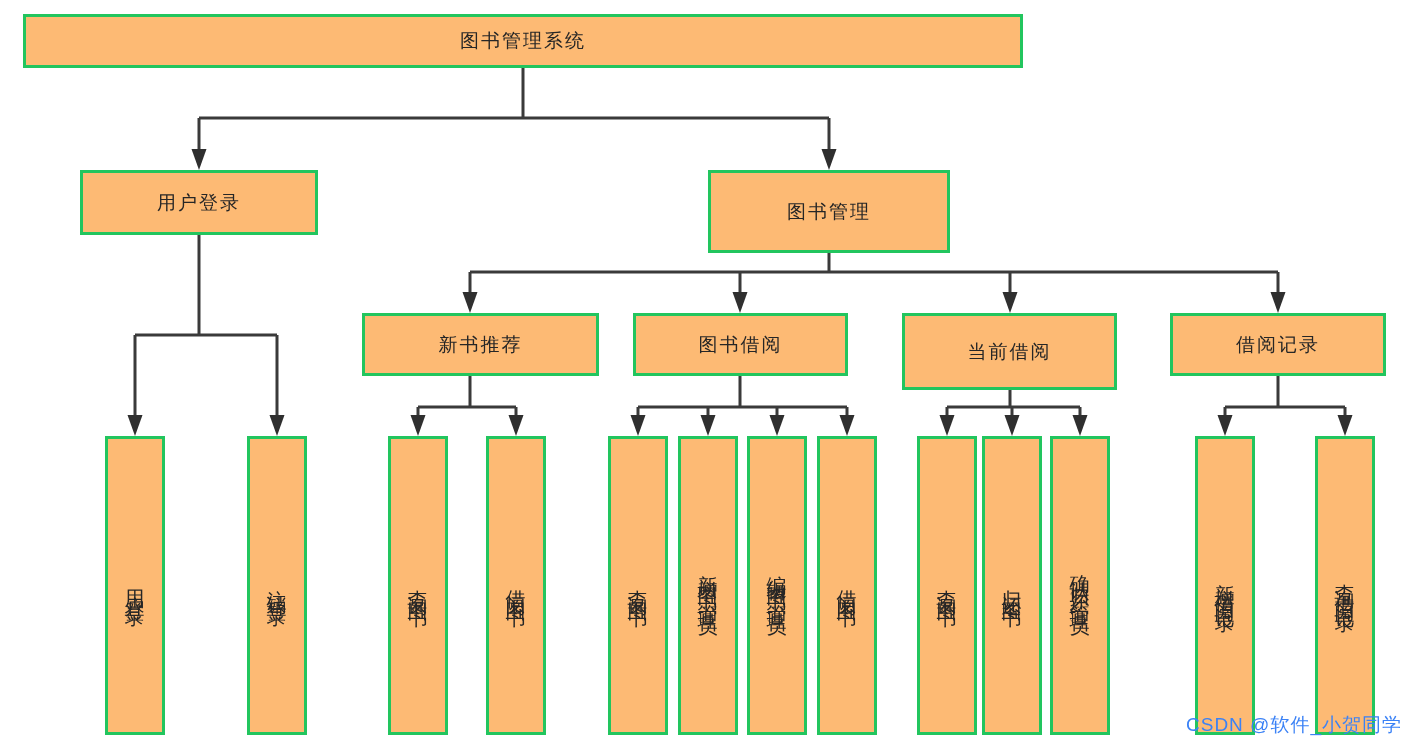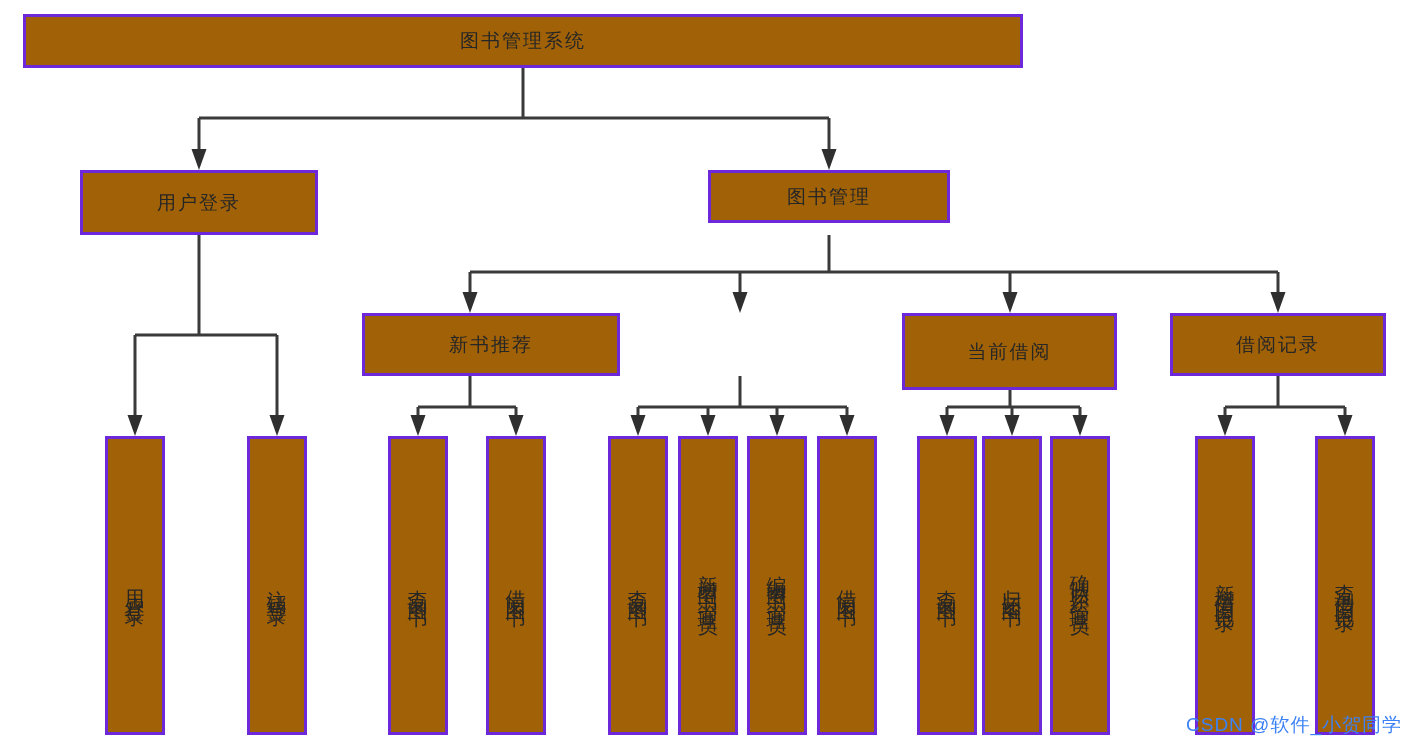--- a/index.html
+++ b/index.html
@@ -2,36 +2,36 @@
 <html><head>
 <meta charset="utf-8">
 <style>
   html,body{margin:0;padding:0;background:#ffffff;}
   #stage{
     position:relative;width:1405px;height:747px;background:#ffffff;
     font-family:"Liberation Sans",sans-serif;color:#262626;overflow:hidden;
   }
   #wires{position:absolute;left:0;top:0;width:1405px;height:747px;}
   .box{
-    position:absolute;box-sizing:border-box;border:3px solid #6d28d9;background:#a16207;
+    position:absolute;box-sizing:border-box;border:3px solid #22c55e;background:#fdba74;
     display:flex;align-items:center;justify-content:center;
     font-size:19px;letter-spacing:2px;color:#262626;white-space:nowrap;
   }
   .leaf{
     writing-mode:vertical-rl;text-orientation:upright;
     font-size:20px;letter-spacing:6px;line-height:1;
     white-space:normal;
   }
   
   .b-root{left:23px;top:14px;width:1000px;height:54px;}
   
   .b-login{left:80px;top:170px;width:238px;height:65px;}
-  .b-manage{left:708px;top:170px;width:242px;height:53px;}
+  .b-manage{left:708px;top:170px;width:242px;height:83px;}
   
-  .b-l3-0{left:362px;top:313px;width:258px;height:63px;}
+  .b-l3-0{left:362px;top:313px;width:237px;height:63px;}
   .b-l3-1{left:633px;top:313px;width:215px;height:63px;}
   .b-l3-2{left:902px;top:313px;width:215px;height:77px;}
   .b-l3-3{left:1170px;top:313px;width:216px;height:63px;}
   
   .lf{top:436px;width:60px;height:299px;}
   .b-g1-0{left:105px;} .b-g1-1{left:247px;}
   .b-g2-0{left:388px;} .b-g2-1{left:486px;}
   .b-g3-0{left:608px;} .b-g3-1{left:678px;} .b-g3-2{left:747px;} .b-g3-3{left:817px;}
   .b-g4-0{left:917px;} .b-g4-1{left:982px;} .b-g4-2{left:1050px;}
   .b-g5-0{left:1195px;} .b-g5-1{left:1315px;}
@@ -77,20 +77,21 @@
       <polygon points="1337.5,415 1352.5,415 1345,436"></polygon>
     </g>
   </svg>
 
   <div class="box b-root">图书管理系统</div>
 
   <div class="box b-login">用户登录</div>
   <div class="box b-manage">图书管理</div>
 
   <div class="box b-l3-0">新书推荐</div>
+  <div class="box b-l3-1">图书借阅</div>
   <div class="box b-l3-2">当前借阅</div>
   <div class="box b-l3-3">借阅记录</div>
 
   <div class="box leaf lf b-g1-0">用户登录</div>
   <div class="box leaf lf b-g1-1">注销登录</div>
 
   <div class="box leaf lf b-g2-0">查询图书</div>
   <div class="box leaf lf b-g2-1">借阅图书</div>
 
   <div class="box leaf lf b-g3-0">查询图书</div>

